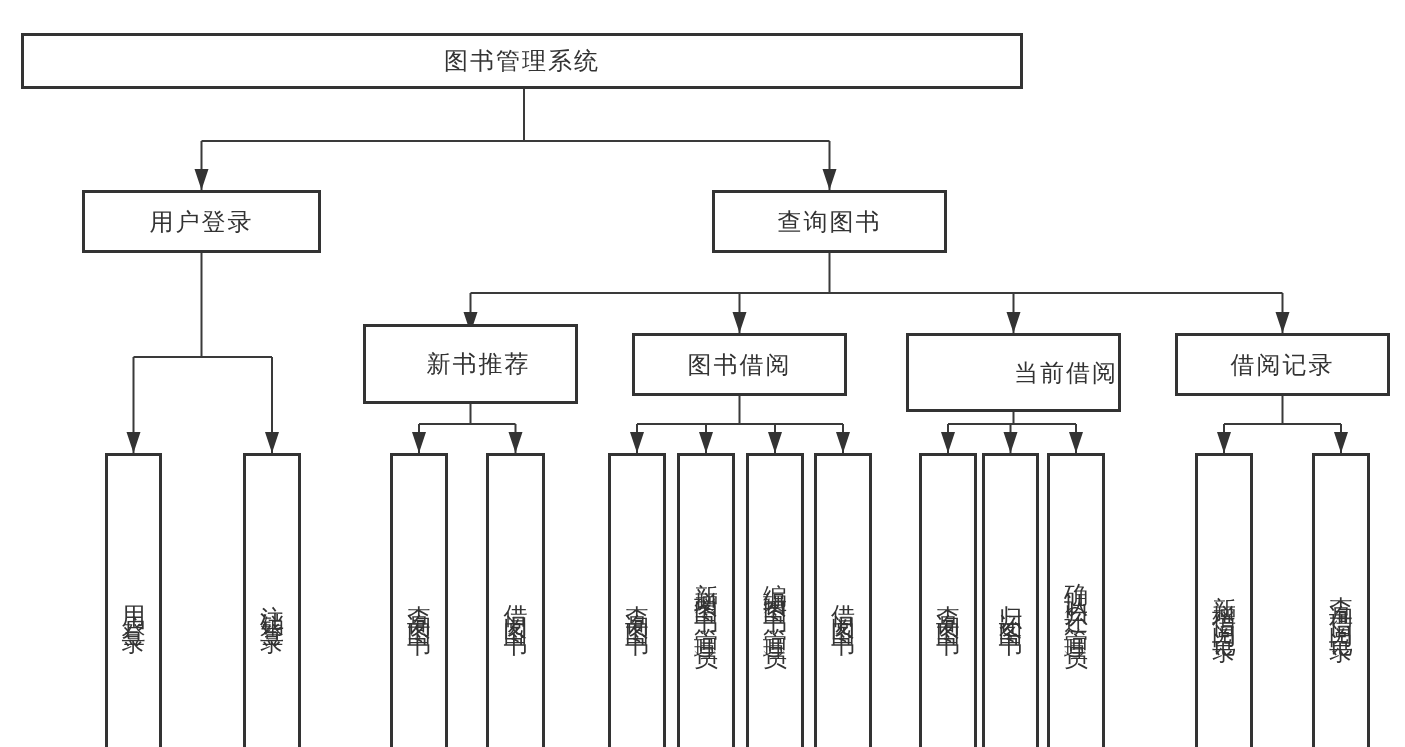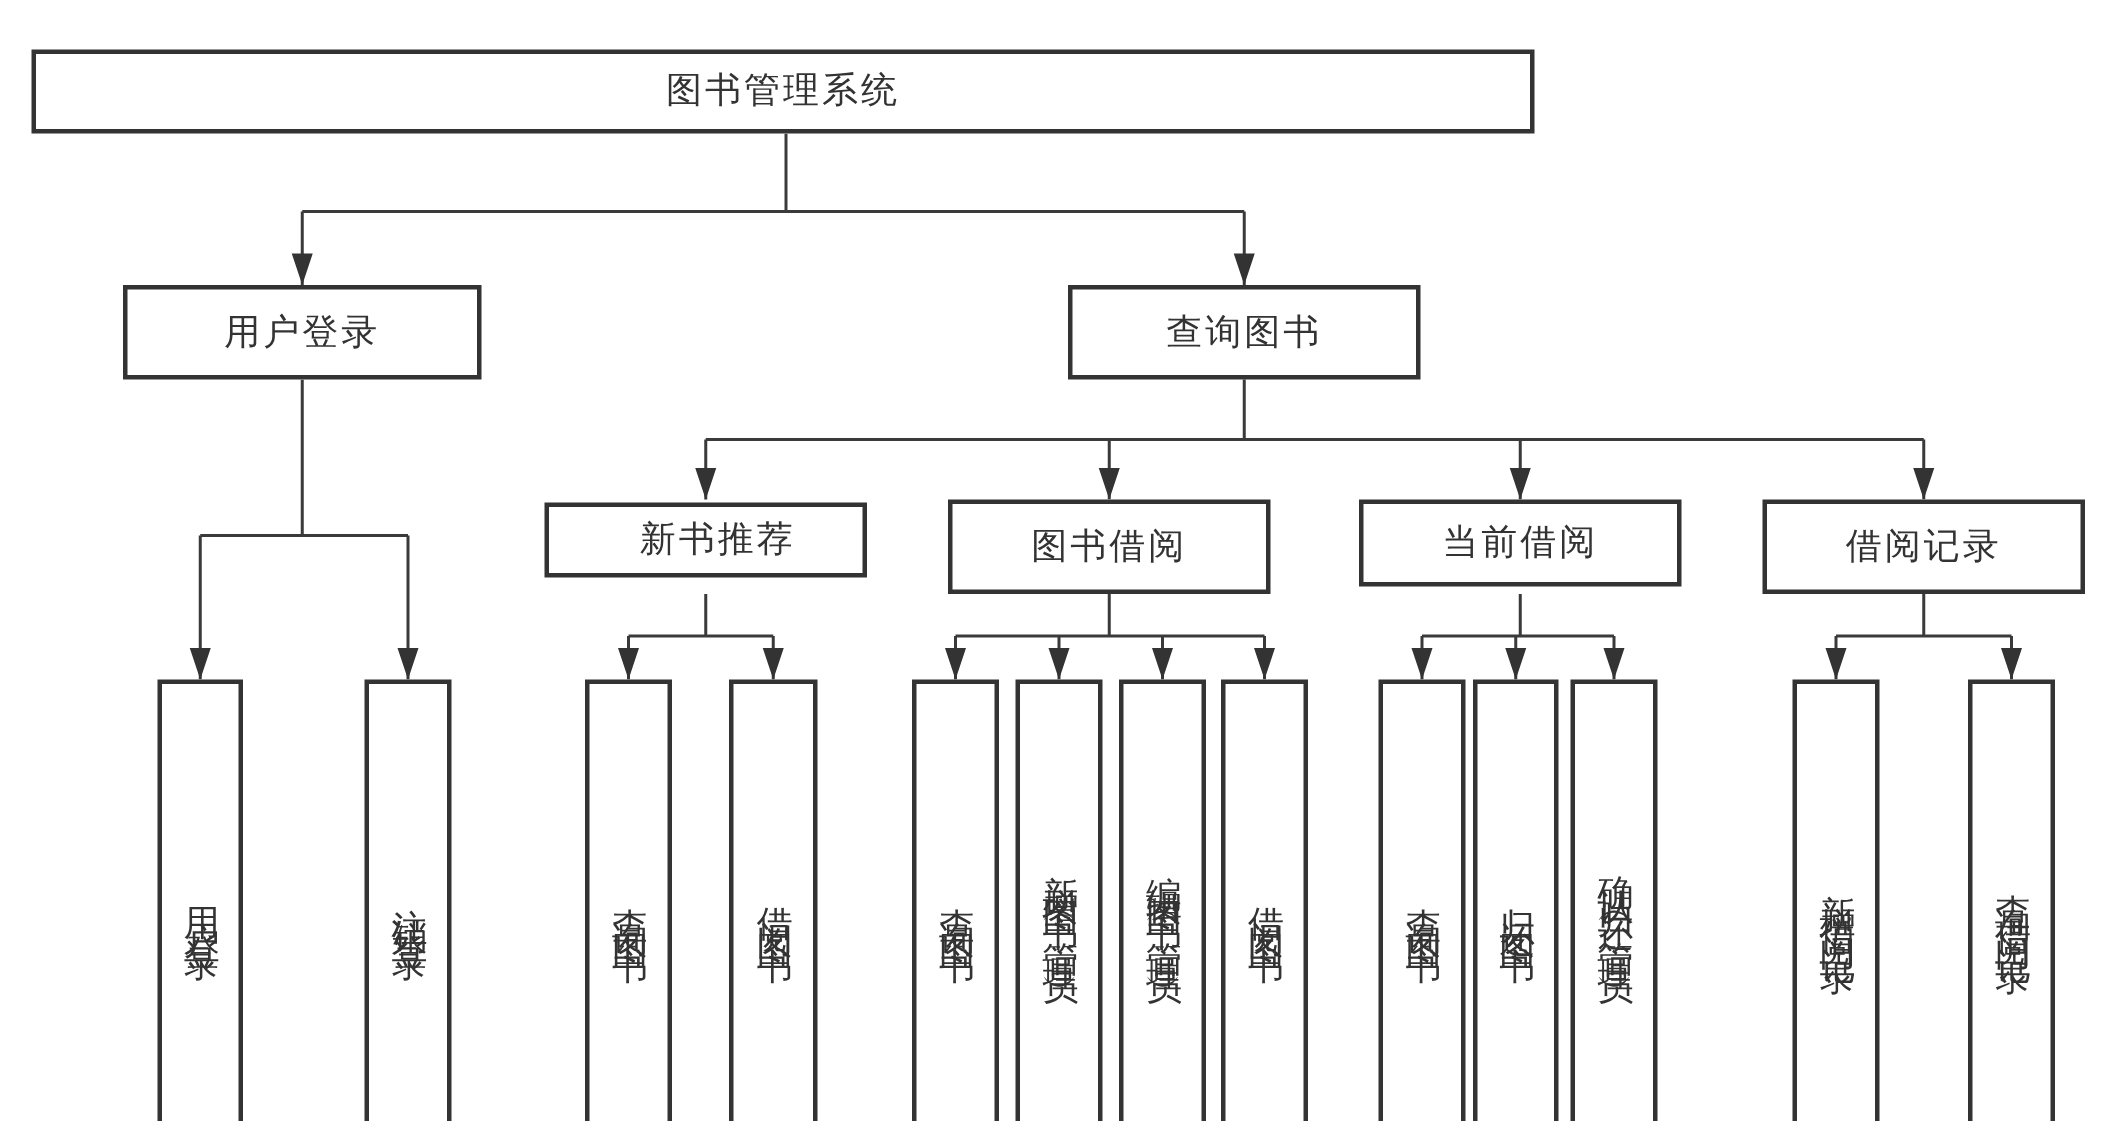--- a/index.html
+++ b/index.html
@@ -54,27 +54,27 @@
     <span>图书管理系统</span>
   </div>
 
   <div class="box hbox" style="left:82px;top:170px;width:239px;height:63px;">
     <span>用户登录</span>
   </div>
   <div class="box hbox" style="left:712px;top:170px;width:235px;height:63px;">
     <span>查询图书</span>
   </div>
 
-  <div class="box hbox" style="left:363px;top:315px;width:215px;height:50px;padding-left:16px;">
+  <div class="box hbox" style="left:363px;top:304px;width:215px;height:80px;padding-left:16px;">
     <span>新书推荐</span>
   </div>
   <div class="box hbox" style="left:632px;top:313px;width:215px;height:63px;">
     <span>图书借阅</span>
   </div>
-  <div class="box hbox" style="left:906px;top:313px;width:215px;height:58px;">
+  <div class="box hbox" style="left:906px;top:313px;width:215px;height:79px;justify-content:flex-end;">
     <span>当前借阅</span>
   </div>
   <div class="box hbox" style="left:1175px;top:313px;width:215px;height:63px;">
     <span>借阅记录</span>
   </div>
 
   <div class="box vbox" style="left:105px;top:433px;width:57px;height:302px;">
     <span>用户登录</span>
   </div>
   <div class="box vbox" style="left:243px;top:433px;width:58px;height:302px;">

